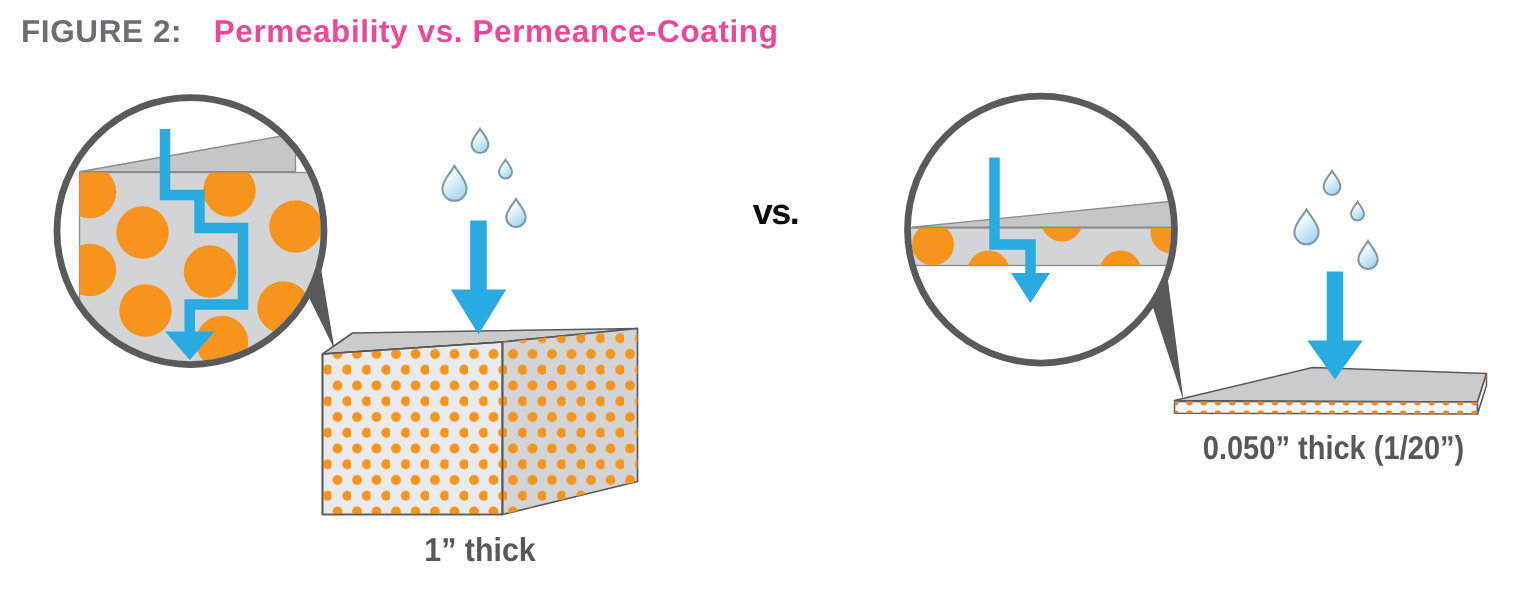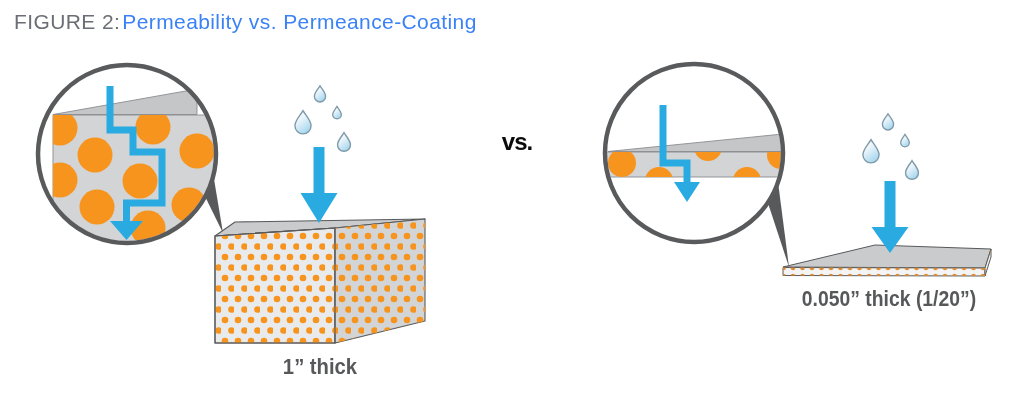--- a/index.html
+++ b/index.html
@@ -4,22 +4,22 @@
 <style>
   html,body{margin:0;padding:0;background:#fff;}
   .canvas{
     position:relative;width:1024px;height:401px;background:#ffffff;overflow:hidden;
     font-family:"Liberation Sans",sans-serif;
   }
   .canvas svg{position:absolute;left:0;top:0;}
   .title{
     position:absolute;left:14px;top:10px;font-size:21px;letter-spacing:.4px;white-space:nowrap;
   }
-  .t-label{font-weight:normal;color:#6c6e75;margin-right:2px;}
-  .t-text{font-weight:normal;color:#3b82f6;}
+  .t-label{font-weight:bold;color:#6c6e75;margin-right:21px;}
+  .t-text{font-weight:bold;color:#ec4899;}
   .vs{
     position:absolute;left:470px;top:128px;width:94px;text-align:center;
     font-size:24px;font-weight:bold;color:#0b0b0b;letter-spacing:-1px;
   }
   .cap{
     position:absolute;font-weight:bold;color:#57585a;text-align:center;white-space:nowrap;
   }
   .cap-left{left:220px;top:354px;width:200px;font-size:22px;transform:scaleX(.92);}
   .cap-right{left:769px;top:286px;width:240px;font-size:22px;transform:scaleX(.88);}
 </style>

